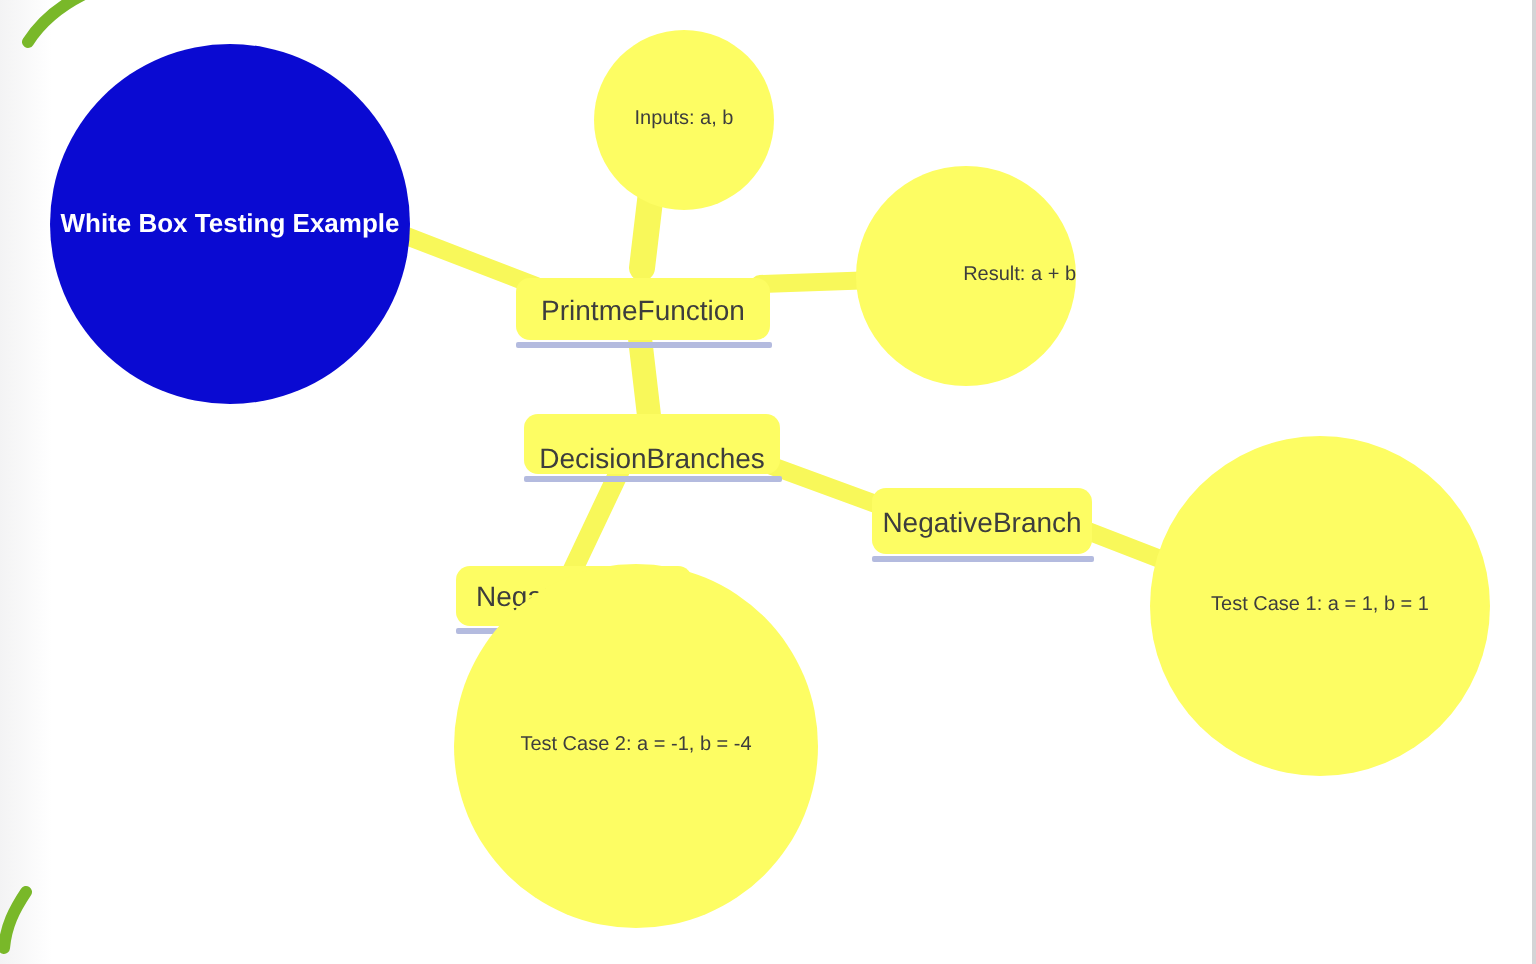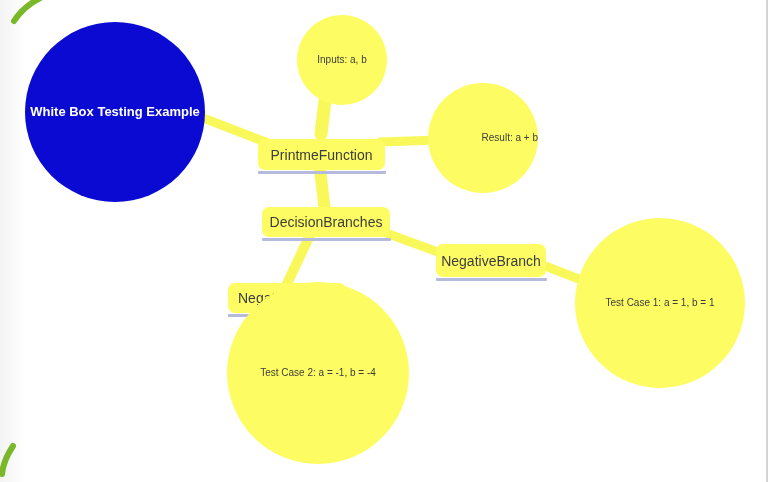--- a/index.html
+++ b/index.html
@@ -80,21 +80,21 @@
 
   <div class="node circle" style="left:428px;top:83px;width:110px;height:110px;justify-content:flex-end;">
     <span class="lbl">Result: a + b</span>
   </div>
 
   <div class="node topic" style="left:258px;top:127px;width:127px;height:31px;margin-top:12px;">
     <span class="lbl">PrintmeFunction</span>
     <div class="underline"></div>
   </div>
 
-  <div class="node topic" style="left:262px;top:207px;width:128px;height:30px;">
+  <div class="node topic" style="left:262px;top:207px;width:128px;height:30px;align-items:flex-end;">
     <span class="lbl">DecisionBranches</span>
     <div class="underline"></div>
   </div>
 
   <div class="node topic" style="left:436px;top:244px;width:110px;height:33px;">
     <span class="lbl">NegativeBranch</span>
     <div class="underline"></div>
   </div>
 
   <div class="node topic behind" style="left:228px;top:283px;width:118px;height:30px;justify-content:flex-start;padding-left:10px;">

